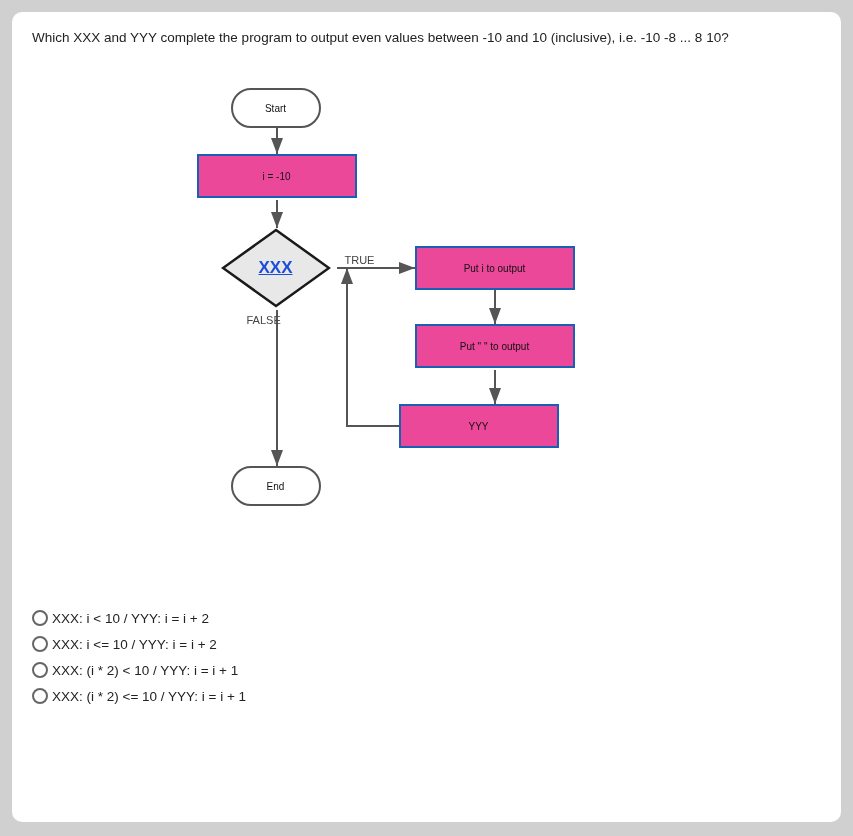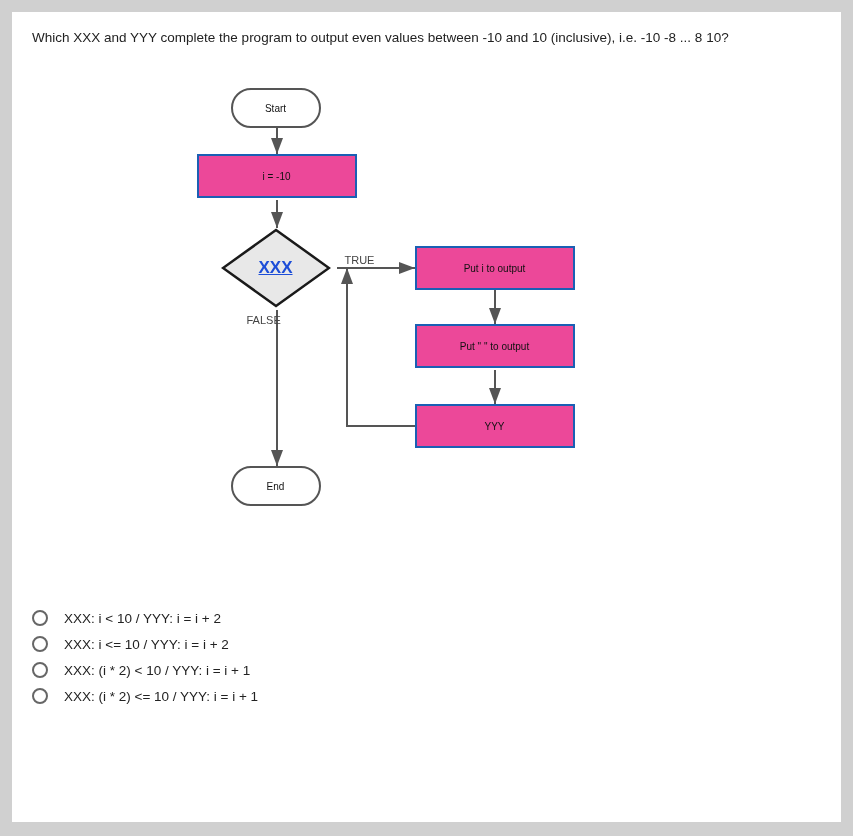--- a/index.html
+++ b/index.html
@@ -11,21 +11,21 @@
       display: flex;
       align-items: flex-start;
       justify-content: center;
     }
     .page {
       background: #ffffff;
       width: 830px;
       min-height: 810px;
       margin: 12px;
       padding: 16px 20px 8px 20px;
-      border-radius: 0;
+      border-radius: 10px;
     }
     .question-text {
       font-size: 13.5px;
       color: #222;
       line-height: 1.5;
       margin-bottom: 18px;
     }
     .flowchart-container {
       display: flex;
       justify-content: center;
@@ -113,21 +113,21 @@
     
     .options-section {
       margin-top: 8px;
     }
     .option-row {
       display: flex;
       align-items: center;
       margin-bottom: 10px;
       font-size: 13.5px;
       color: #222;
-      gap: 16px;
+      gap: 4px;
     }
     .option-radio {
       width: 16px;
       height: 16px;
       border: 2px solid #666;
       border-radius: 50%;
       flex-shrink: 0;
       background: #fff;
     }
   </style>
@@ -192,21 +192,21 @@
       </div>
 
       <div class="shape rect" style="left:268px; top:180px; width:160px; height:44px;">
         <span>Put i to output</span>
       </div>
 
       <div class="shape rect" style="left:268px; top:258px; width:160px; height:44px;">
         <span>Put " " to output</span>
       </div>
 
-      <div class="shape rect" style="left:268px; top:338px; width:160px; height:44px;">
+      <div class="shape rect" style="left:252px; top:338px; width:160px; height:44px;">
         <span>YYY</span>
       </div>
 
       <div class="shape oval" style="left:84px; top:400px;">
         <span>End</span>
       </div>
 
     </div>
   </div>
 

